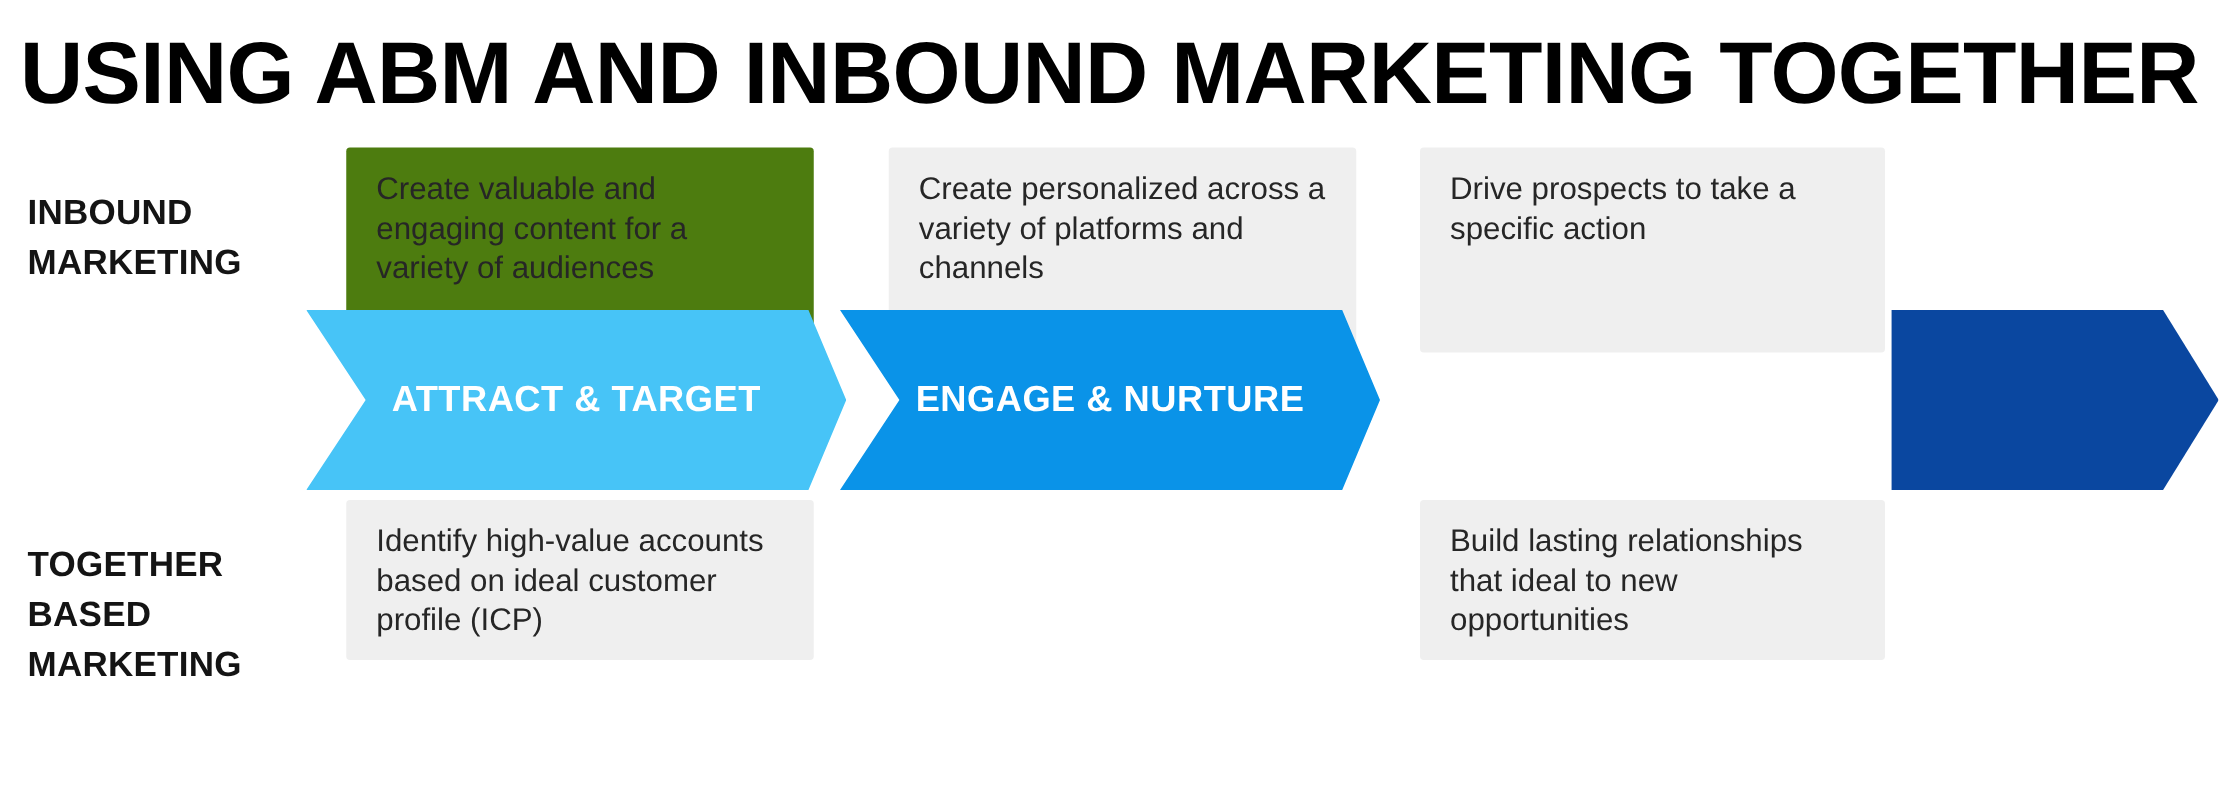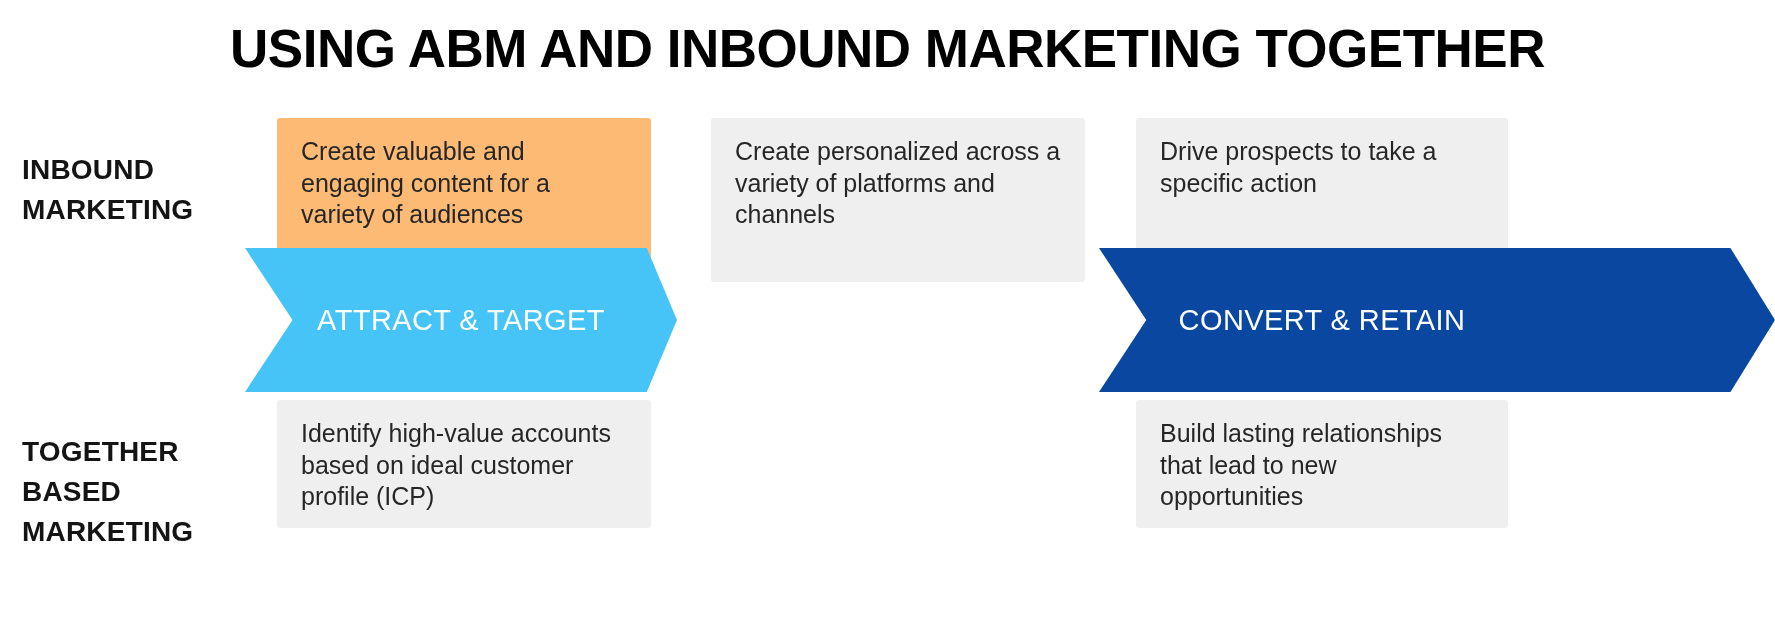--- a/index.html
+++ b/index.html
@@ -21,21 +21,21 @@
     background: #ffffff;
   }
 
   
   .title {
     position: absolute;
     left: 0;
     top: 20px;
     width: 1775px;
     text-align: center;
-    font-size: 53px;
+    font-size: 70px;
     font-weight: bold;
     letter-spacing: -0.5px;
     color: #000000;
     line-height: 1.1;
     white-space: nowrap;
   }
 
   
   .row-label {
     position: absolute;
@@ -82,21 +82,21 @@
     height: 144px;
     display: flex;
     align-items: center;
     justify-content: center;
   }
   .chev .chev-label {
     position: relative;
     z-index: 2;
     color: #ffffff;
     font-size: 29px;
-    font-weight: normal;
+    font-weight: bold;
     letter-spacing: 0.4px;
     white-space: nowrap;
     text-align: center;
   }
   #chev-0 {
     left: 245px;  width: 432px;
     background: var(--c0);
     -webkit-clip-path: polygon(0 0, 93% 0, 100% 50%, 93% 100%, 0 100%, 11% 50%);
     clip-path: polygon(0 0, 93% 0, 100% 50%, 93% 100%, 0 100%, 11% 50%);
   }
@@ -134,30 +134,30 @@
   <div class="row-label" id="label-inbound">
     <span class="line">INBOUND</span>
     <span class="line">MARKETING</span>
   </div>
 
   <div class="row-label" id="label-abm">
     <span class="line">TOGETHER BASED</span>
     <span class="line">MARKETING</span>
   </div>
 
-  <div class="card top col0" style="background: #fdba74;">Create valuable and engaging content for a variety of audiences</div>
+  <div class="card top col0" style="background: #4d7c0f;">Create valuable and engaging content for a variety of audiences</div>
   <div class="card top col1" style="background: rgb(239, 239, 239);">Create personalized across a variety of platforms and channels</div>
   <div class="card top col2" style="background: rgb(239, 239, 239);">Drive prospects to take a specific action</div>
 
   <div class="chev-band">
     <div class="chev" id="chev-0">
       <span class="chev-label">ATTRACT &amp; TARGET</span>
     </div>
+    <div class="chev" id="chev-1">
+      <span class="chev-label">ENGAGE &amp; NURTURE</span>
+    </div>
     <div id="chev-2-tail"></div>
-    <div class="chev" id="chev-2">
-      <span class="chev-label">CONVERT &amp; RETAIN</span>
-    </div>
   </div>
 
   <div class="card bottom col0" style="background: rgb(239, 239, 239);">Identify high-value accounts based on ideal customer profile (ICP)</div>
-  <div class="card bottom col2" style="background: rgb(239, 239, 239);">Build lasting relationships that lead to new opportunities</div>
+  <div class="card bottom col2" style="background: rgb(239, 239, 239);">Build lasting relationships that ideal to new opportunities</div>
 
 </div>
 
 </body></html>

